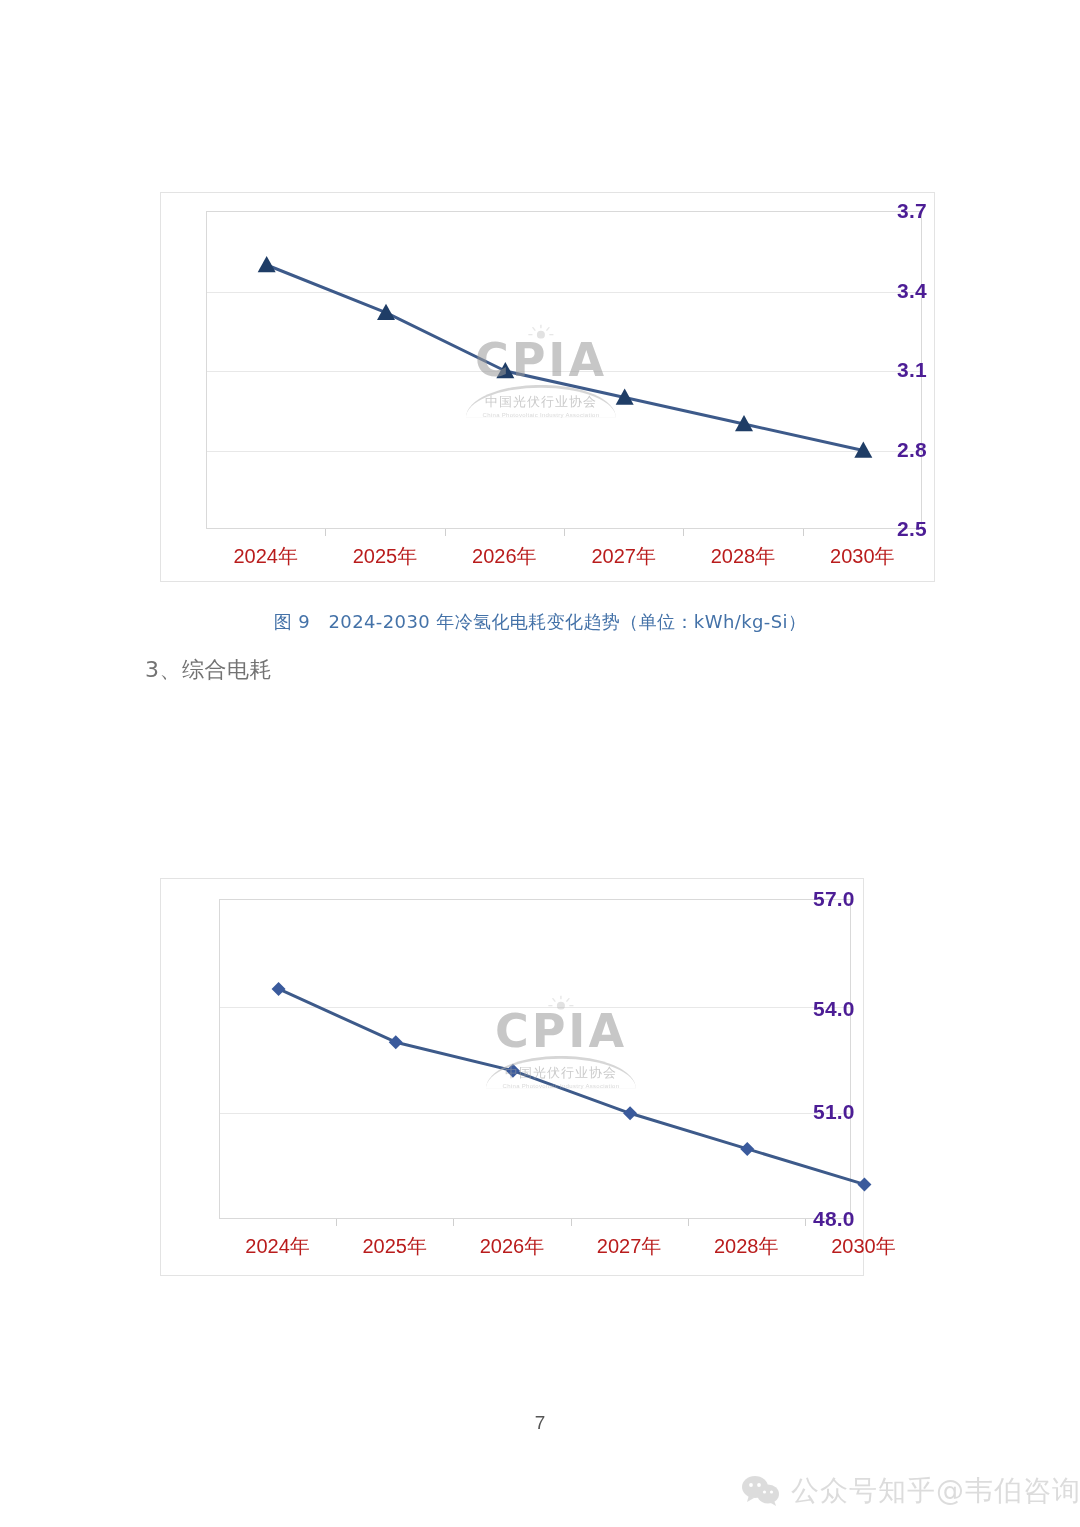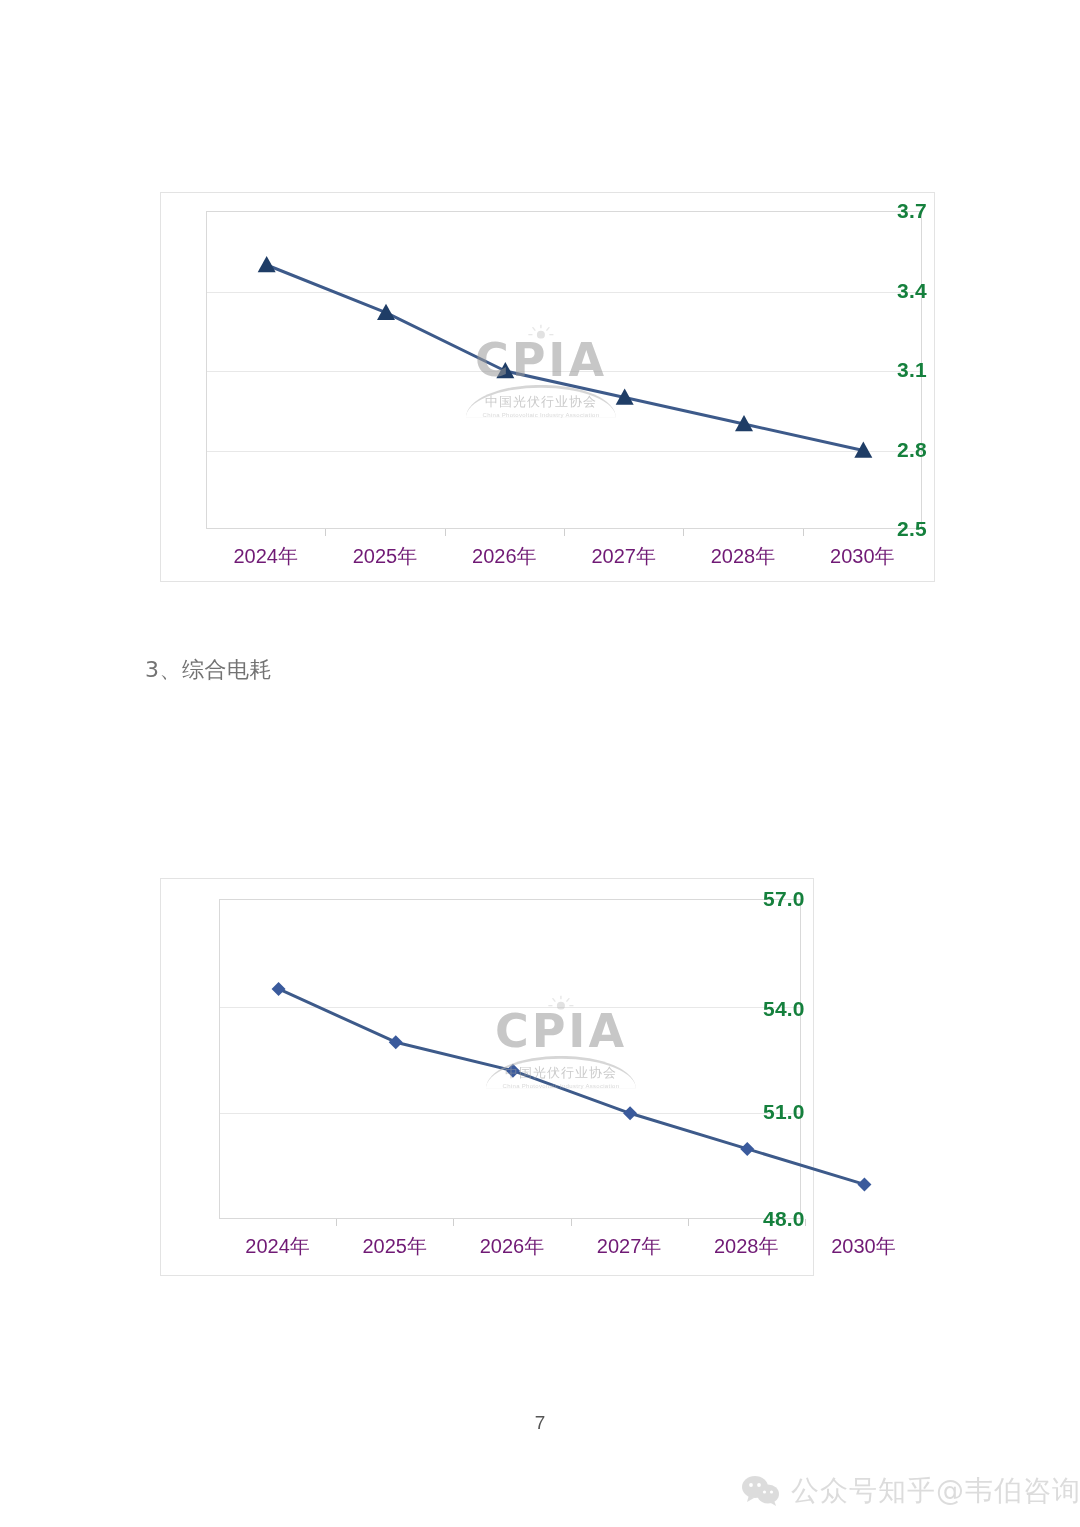--- a/index.html
+++ b/index.html
@@ -47,30 +47,30 @@
     right: 0;
     height: 1px;
     background: #e8e8e8;
   }
   .ytick-label {
     position: absolute;
     right: 0;
     transform: translateY(-50%);
     font-size: 21px;
     font-weight: bold;
-    color: #15803d;
+    color: #4c1d95;
     letter-spacing: 0.2px;
     white-space: nowrap;
     font-family: "Liberation Sans", sans-serif;
   }
   .xtick-label {
     position: absolute;
     transform: translateX(-50%);
     font-size: 20px;
-    color: #701a75;
+    color: #b91c1c;
     white-space: nowrap;
     font-family: "Liberation Sans", sans-serif;
   }
   .xtick-mark {
     position: absolute;
     width: 1px;
     background: #cfcfcf;
   }
 
   
@@ -234,25 +234,26 @@
           <line x1="25" y1="10" x2="22" y2="10"></line>
         </g>
       </svg>
       <div class="cpia-letters">CPIA</div>
       <div class="cpia-arc"></div>
       <div class="cpia-cn">中国光伏行业协会</div>
       <div class="cpia-en">China Photovoltaic Industry Association</div>
     </div>
   </div>
 
+  <div class="fig-caption" style="top:610px; left:0;">图 9　2024-2030 年冷氢化电耗变化趋势（单位：kWh/kg-Si）</div>
 
   <div class="section-heading" style="left:145px; top:655px;">3、综合电耗</div>
 
 
-  <div class="chart-card" id="chart10" style="left:160px; top:878px; width:654px; height:398px;">
+  <div class="chart-card" id="chart10" style="left:160px; top:878px; width:704px; height:398px;">
     <div class="chart-inner" id="chart10-inner" style="left:58px; top:20px; right:12px; bottom:56px;">
       <div class="plot-area" id="chart10-plot">
           <div class="gridline" style="top: 106.667px;"></div>
           <div class="gridline" style="top: 213.333px;"></div>
           <svg width="703" height="320" viewBox="0 0 703 320" style="position: absolute; left: 0px; top: 0px;">
             <polyline points="58.6,88.9 175.8,142.2 292.9,170.7 410.1,213.3 527.3,248.9 644.4,284.4" fill="none" stroke="#3d5a8a" stroke-width="3" stroke-linejoin="round"></polyline>
             <polygon points="58.583333333333336,81.88888888888889 65.58333333333334,88.88888888888889 58.583333333333336,95.88888888888889 51.583333333333336,88.88888888888889" fill="#3a5a9c"></polygon>
             <polygon points="175.75,135.22222222222223 182.75,142.22222222222223 175.75,149.22222222222223 168.75,142.22222222222223" fill="#3a5a9c"></polygon>
             <polygon points="292.9166666666667,163.66666666666657 299.9166666666667,170.66666666666657 292.9166666666667,177.66666666666657 285.9166666666667,170.66666666666657" fill="#3a5a9c"></polygon>
             <polygon points="410.0833333333333,206.33333333333331 417.0833333333333,213.33333333333331 410.0833333333333,220.33333333333331 403.0833333333333,213.33333333333331" fill="#3a5a9c"></polygon>

